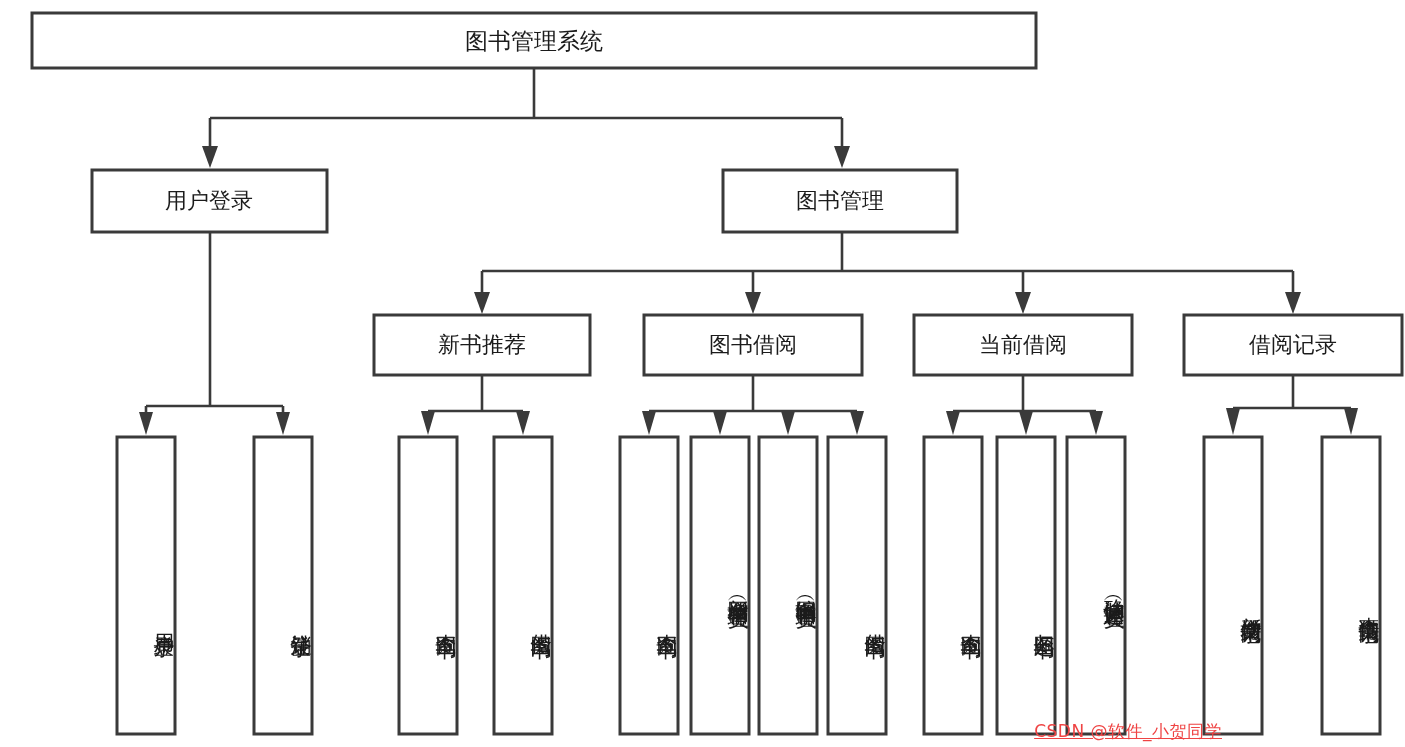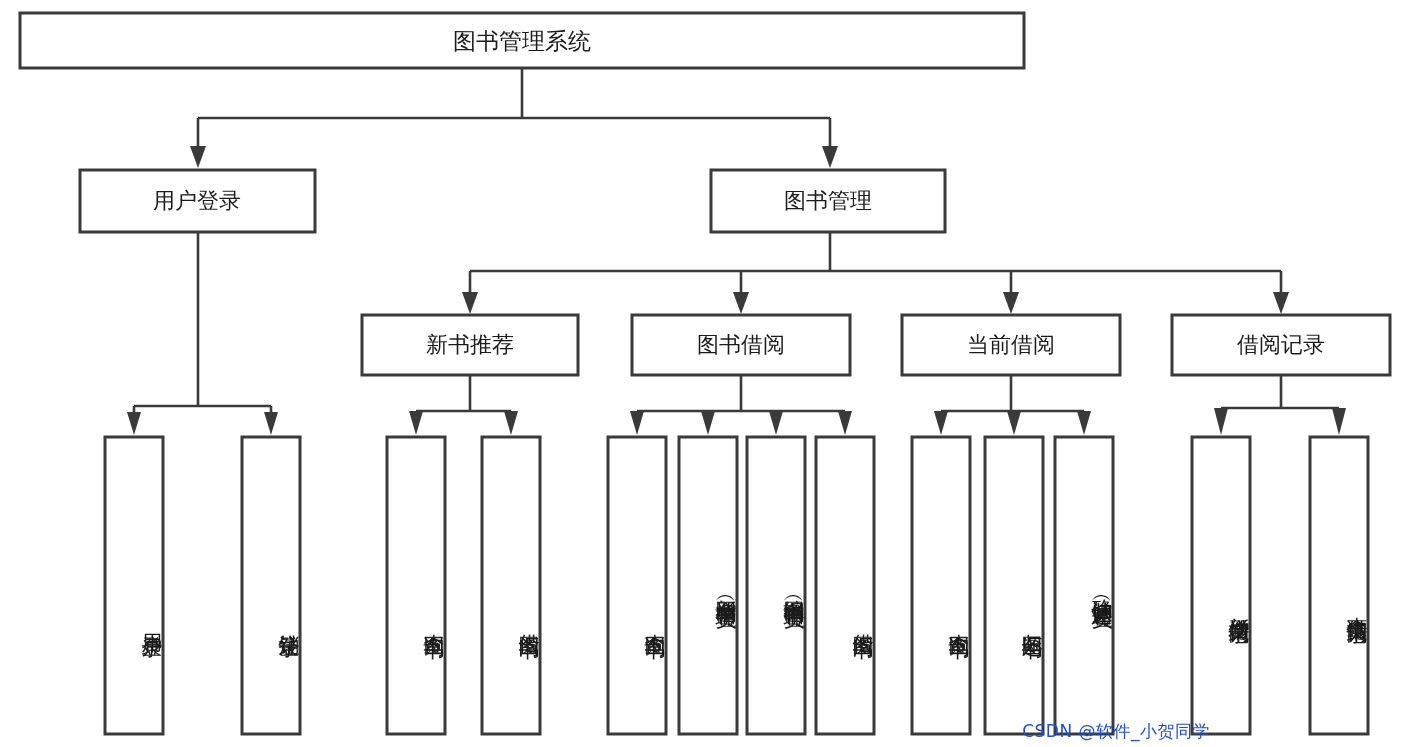--- a/index.html
+++ b/index.html
@@ -9,21 +9,21 @@
   }
   body {
     width: 1405px;
     height: 747px;
     font-family: "DejaVu Sans", "Liberation Sans", sans-serif;
     overflow: hidden;
     position: relative;
   }
   #diagram-root {
     position: absolute;
-    left: 0;
+    left: 12px;
     top: 0;
     width: 1218px;
     height: 747px;
   }
   svg.flow {
     display: block;
     width: 1405px;
     height: 747px;
   }
   .node-rect {
@@ -71,23 +71,24 @@
     display: flex;
     align-items: flex-start;
     justify-content: center;
   }
   .watermark {
     position: absolute;
     right: 8px;
     bottom: 4px;
     font-family: "DejaVu Sans", "Liberation Sans", sans-serif;
     font-size: 17px;
-    color: #1d4ed8;
+    color: #ef4444;
     letter-spacing: 0.5px;
     white-space: nowrap;
+    text-decoration: underline;
   }
 </style>
 </head>
 <body>
 
 <div id="diagram-root">
 
   <svg class="flow" viewBox="0 0 1405 747">
     <defs></defs>
 

